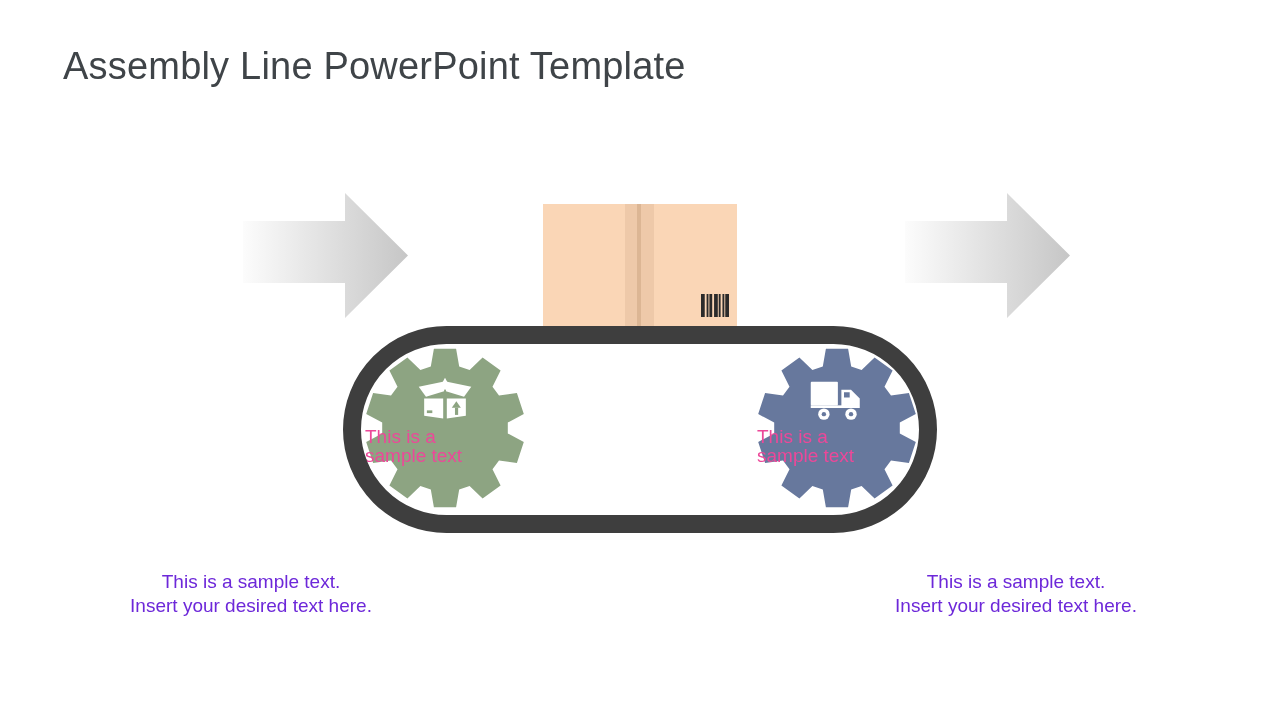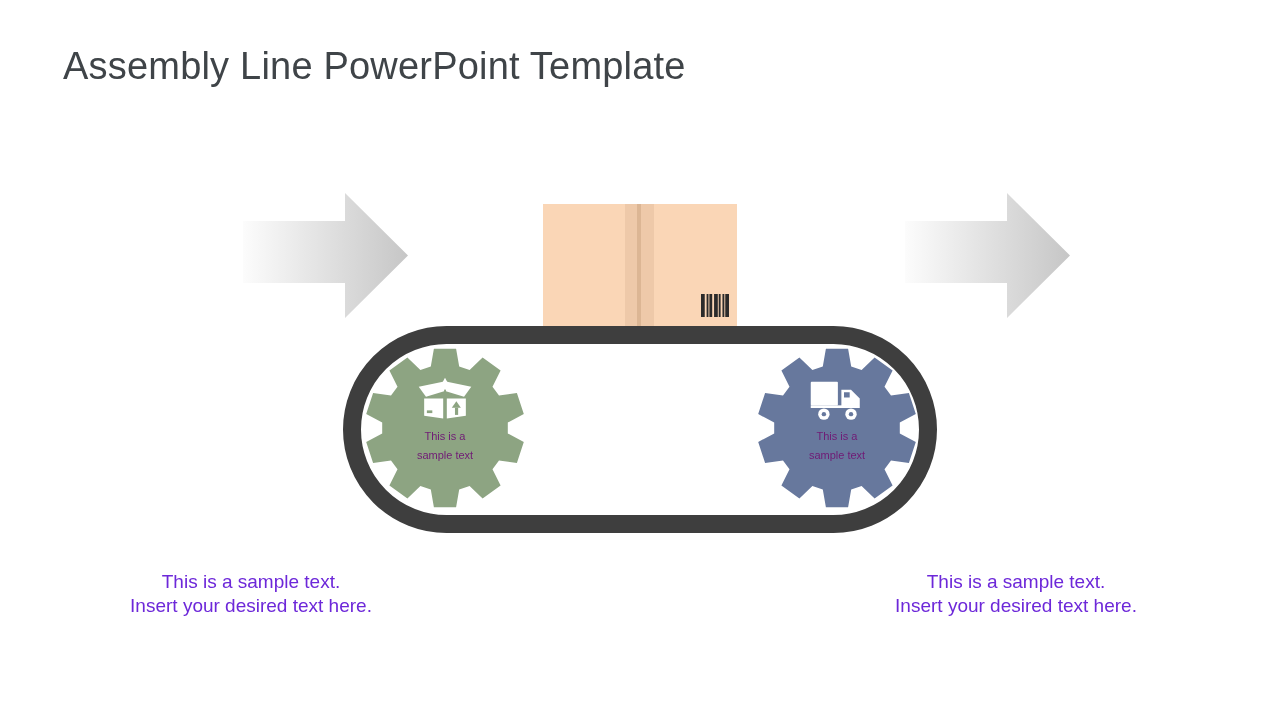--- a/index.html
+++ b/index.html
@@ -29,21 +29,21 @@
 
   .gear{position:absolute;top:348px;width:160px;height:160px;z-index:2;}
   .gear.green{left:365px;}
   .gear.blue{left:757px;}
   .gear svg.gear-shape{position:absolute;left:0;top:0;width:160px;height:160px;}
   .gear-icon{position:absolute;}
   .gear-icon.box-ic{left:51px;top:27px;width:58px;height:49px;}
   .gear-icon.truck-ic{left:52px;top:31px;width:56px;height:44px;}
   .gear-label{
     position:absolute;left:0;top:79px;width:160px;
-    text-align:center;font-size:11px;line-height:19px;color:#701a75;
+    font-size:19px;line-height:19px;color:#ec4899;
   }
 
   .caption{
     position:absolute;top:570px;width:340px;
     text-align:center;font-size:19px;line-height:23.5px;color:#6d28d9;
   }
   .caption.left{left:81px;}
   .caption.right{left:846px;}
 </style>
 </head>

